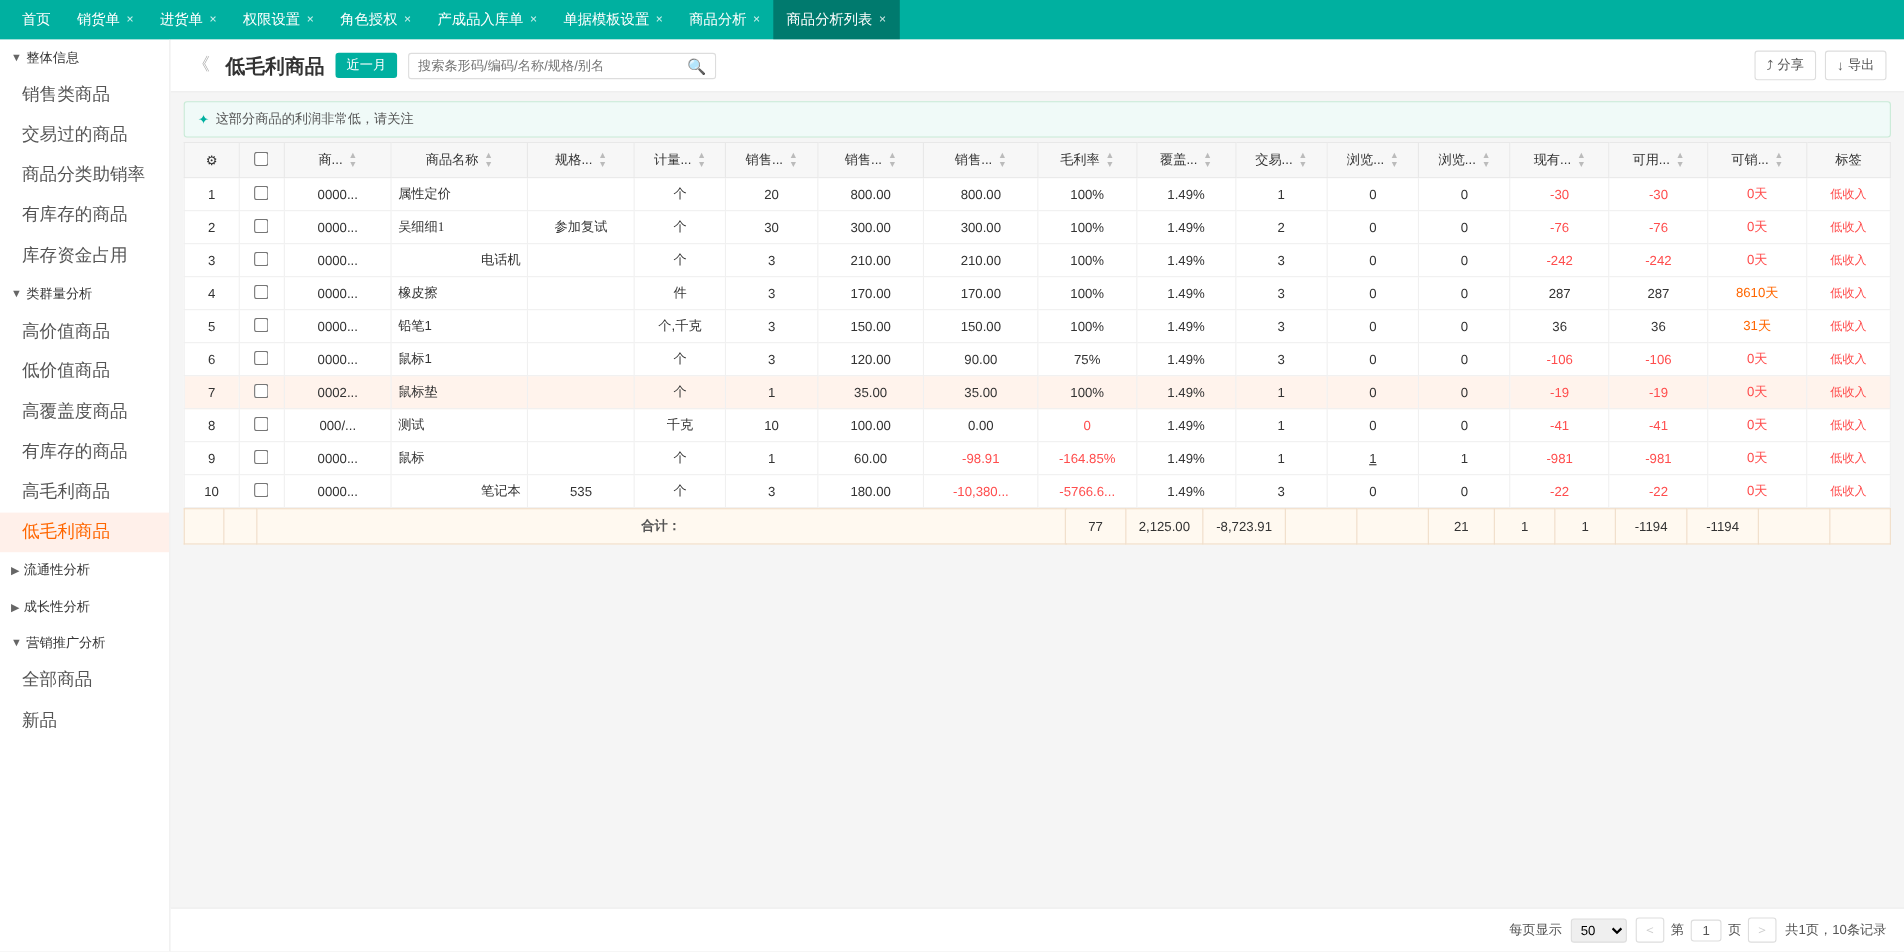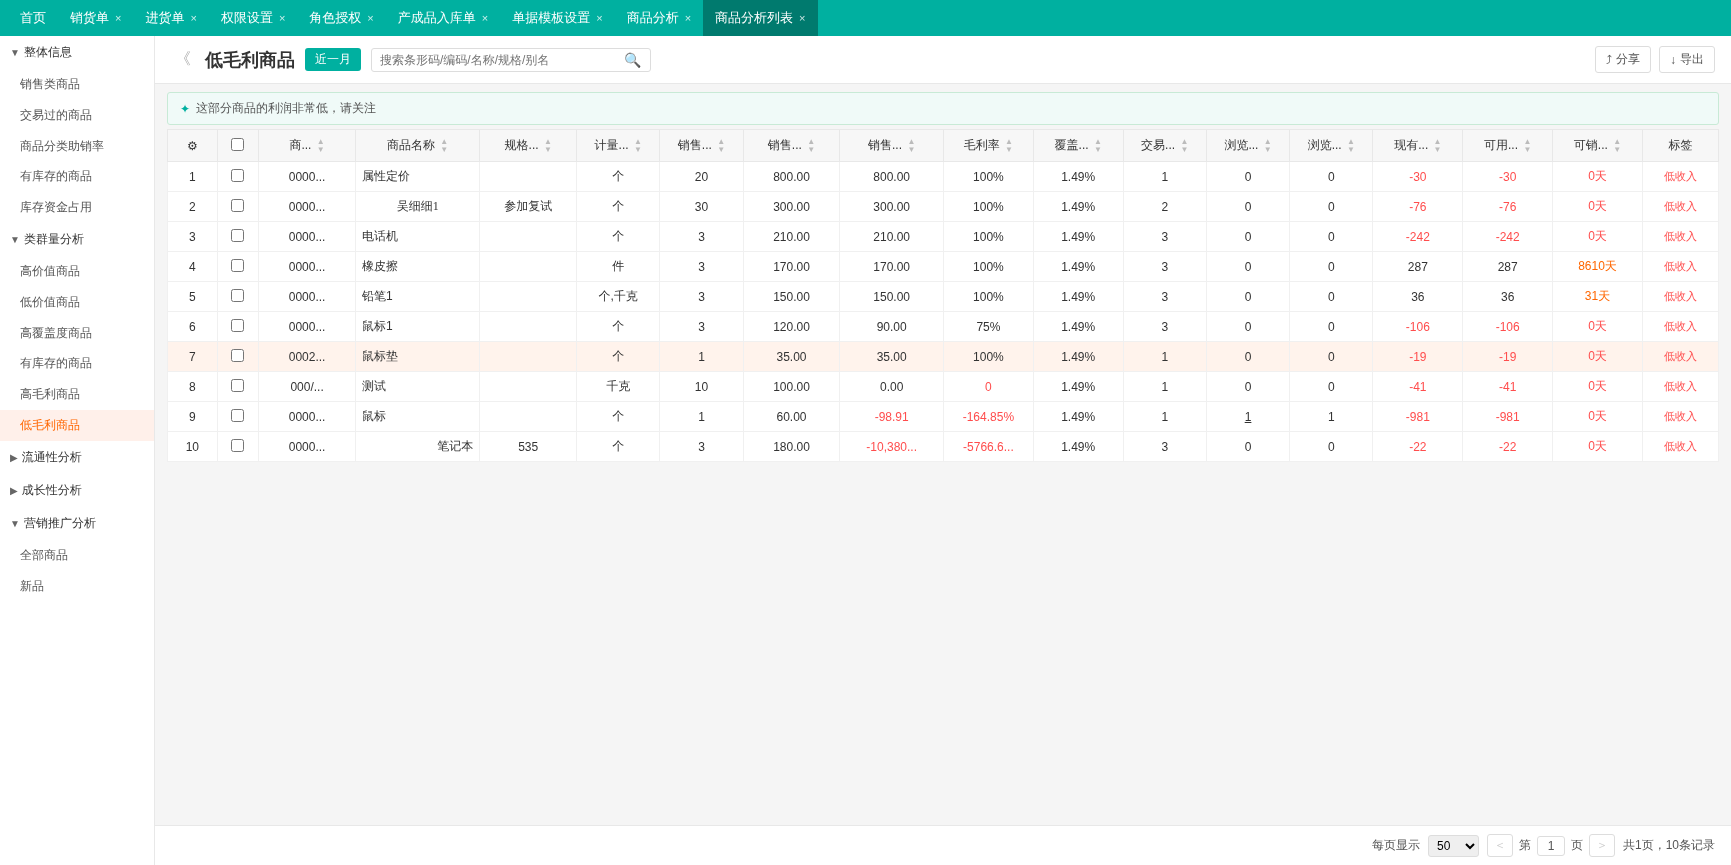--- a/index.html
+++ b/index.html
@@ -45,21 +45,21 @@
       align-items: center;
       padding: 8px 10px;
       font-size: 12px;
       color: #333;
       cursor: pointer;
       font-weight: 500;
     }
     .sidebar-group-header .arrow { margin-right: 4px; color: #666; font-size: 10px; }
     .sidebar-item {
       padding: 7px 10px 7px 20px;
-      font-size: 12px;
+      font-size: 16px;
       color: #555;
       cursor: pointer;
       line-height: 1.4;
     }
     .sidebar-item.active { background: #fff0ea; color: #ff6600; }
 
     
     .main-content {
       flex: 1;
       overflow: hidden;
@@ -543,41 +543,41 @@
       <td>0</td>
       <td class="red">-30</td>
       <td class="red">-30</td>
       <td class="red">0天</td>
       <td class="tag-low">低收入</td>
     </tr>
             <tr>
       <td>2</td>
       <td><input type="checkbox" style=""></td>
       <td>0000...</td>
-      <td style="text-align:center;font-family:Liberation Serif, serif;">吴细细1</td>
+      <td style="text-align:left;font-family:Liberation Serif, serif;">吴细细1</td>
       <td>参加复试</td>
       <td>个</td>
       <td>30</td>
       <td>300.00</td>
       <td class="">300.00</td>
       <td class="">100%</td>
       <td>1.49%</td>
       <td>2</td>
       <td class="">0</td>
       <td>0</td>
       <td class="red">-76</td>
       <td class="red">-76</td>
       <td class="red">0天</td>
       <td class="tag-low">低收入</td>
     </tr>
             <tr>
       <td>3</td>
       <td><input type="checkbox" style=""></td>
       <td>0000...</td>
-      <td style="text-align:left;">电话机</td>
+      <td style="text-align:right;">电话机</td>
       <td></td>
       <td>个</td>
       <td>3</td>
       <td>210.00</td>
       <td class="">210.00</td>
       <td class="">100%</td>
       <td>1.49%</td>
       <td>3</td>
       <td class="">0</td>
       <td>0</td>
@@ -722,20 +722,41 @@
       <td class="">0</td>
       <td>0</td>
       <td class="red">-22</td>
       <td class="red">-22</td>
       <td class="red">0天</td>
       <td class="tag-low">低收入</td>
     </tr>
           </tbody>
       </table>
 
+      <table class="total-table">
+        <tbody>
+            <tr>
+          <td style="width:36px;"></td>
+          <td style="width:30px;"></td>
+          <td colspan="4" class="label">合计：</td>
+          <td style="width:55px;">77</td>
+          <td style="width:70px;">2,125.00</td>
+          <td style="width:75px;">-8,723.91</td>
+          <td style="width:65px;"></td>
+          <td style="width:65px;"></td>
+          <td style="width:60px;">21</td>
+          <td style="width:55px;">1</td>
+          <td style="width:55px;">1</td>
+          <td style="width:65px;">-1194</td>
+          <td style="width:65px;">-1194</td>
+          <td style="width:65px;"></td>
+          <td style="width:55px;"></td>
+        </tr>
+      </tbody>
+        </table>
     </div>
 
     <div class="footer">
       <span>每页显示</span>
       <select>
         <option>50</option>
         <option>20</option>
         <option>100</option>
       </select>
       <div class="page-nav">

